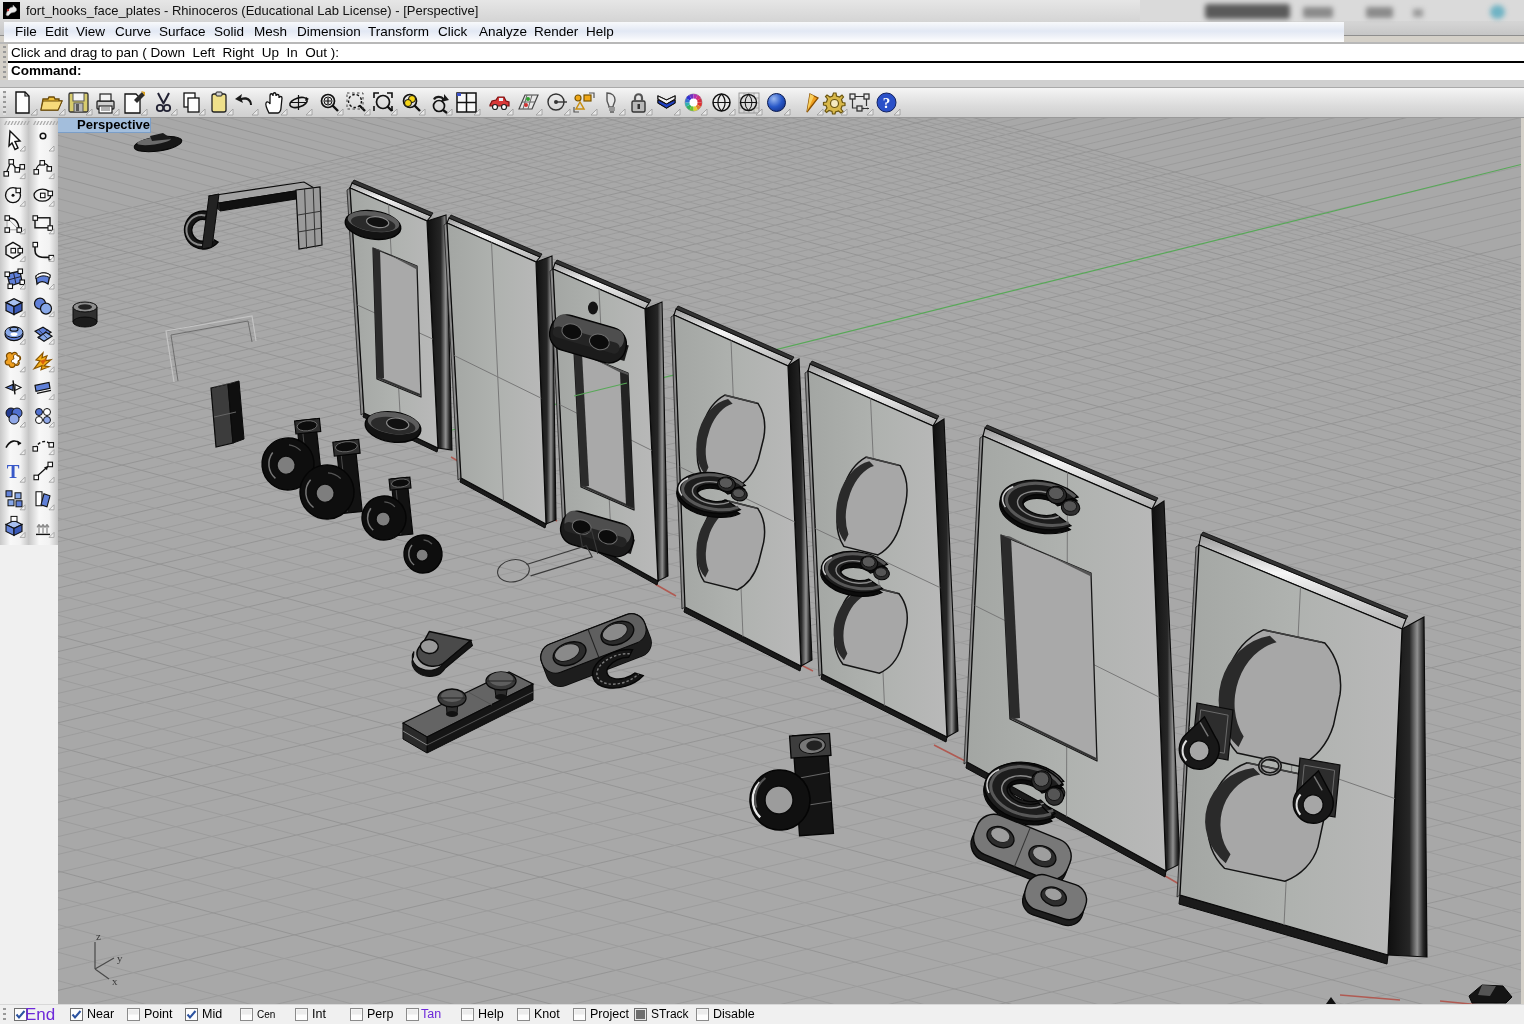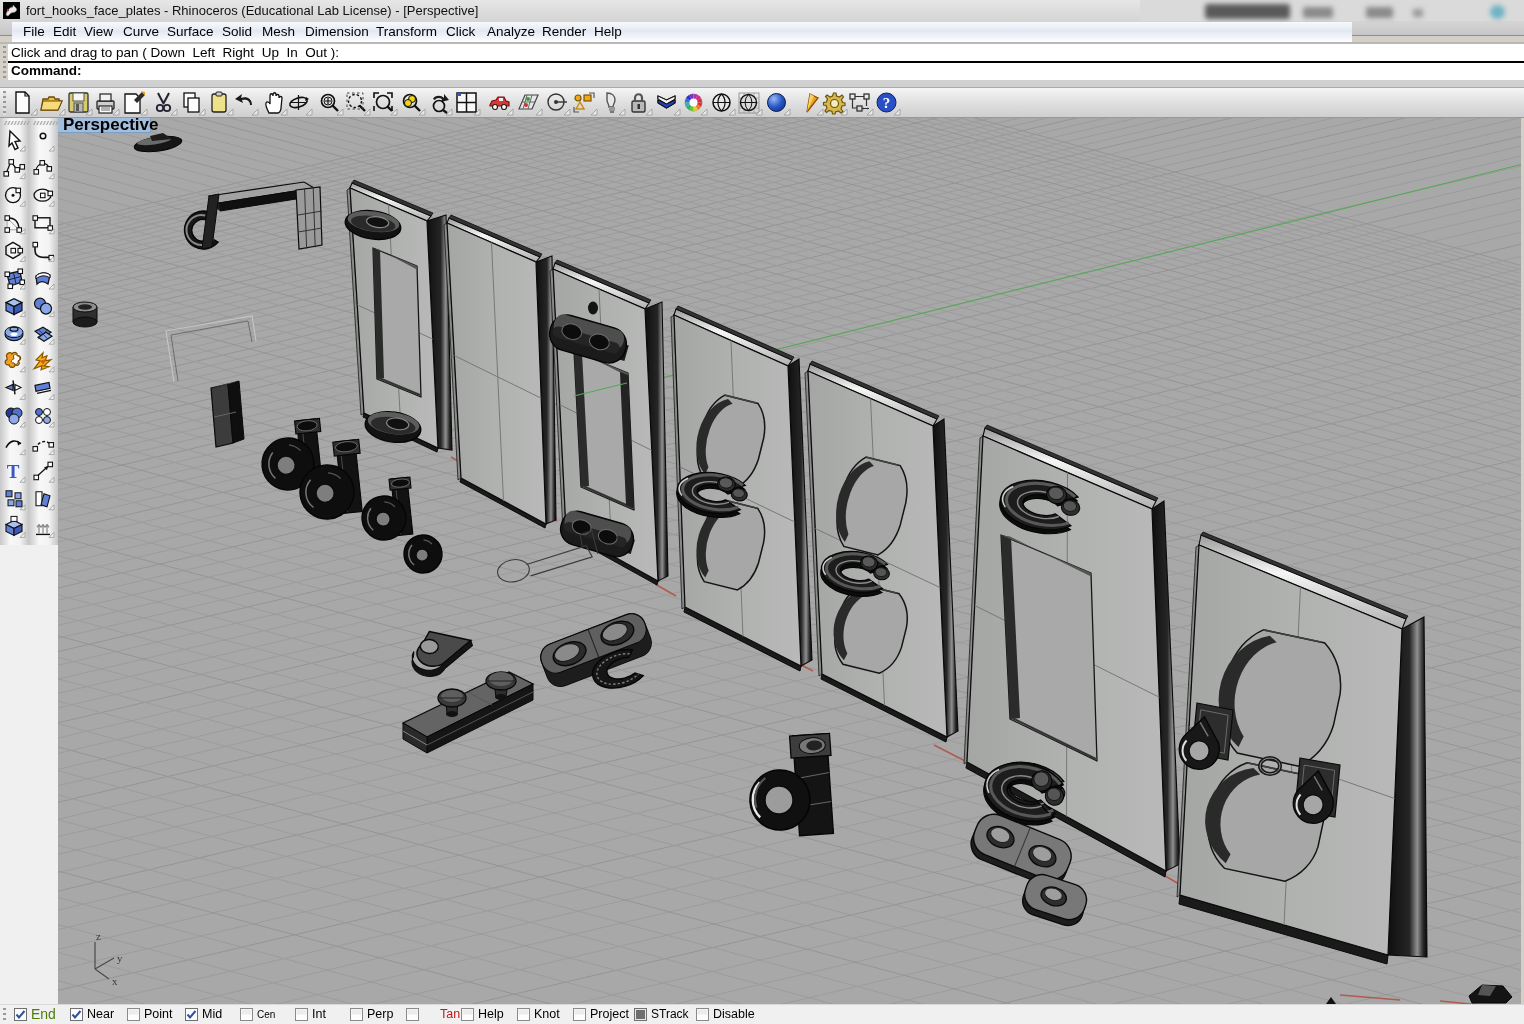--- a/index.html
+++ b/index.html
@@ -14,21 +14,21 @@
   <div class="abs" style="left:1413px;top:9px;width:10px;height:8px;background:#999;filter:blur(2.5px)"></div>
   <div class="abs" style="left:1490px;top:5px;width:15px;height:14px;background:#6fb3c4;border-radius:50%;filter:blur(2.5px)"></div>
   <svg class="abs" style="left:3px;top:2px" width="17" height="17">
       <rect width="17" height="17" fill="#000"></rect>
       <path d="M 3 13 C 4 8 7 5 10 5 L 10 3 L 13 6 C 14 7 14 9 12 10 L 8 11 L 5 14 Z" fill="#e8e8e8" stroke="#888" stroke-width="0.6"></path>
       <circle cx="5" cy="8" r="1.2" fill="#c03030"></circle>
     </svg>
   <span class="abs" style="left:26px;top:0;line-height:22px;font-size:13px;color:#111">fort_hooks_face_plates - Rhinoceros (Educational Lab License) - [Perspective]</span>
 </div>
 
-<div class="abs" style="left:12px;top:22px;width:1340px;height:20px;background:linear-gradient(180deg,#f8f9fb,#e2e8f4 45%,#eef1f8 70%,#ffffff);font-size:13.5px;color:#000">
+<div class="abs" style="left:4px;top:22px;width:1340px;height:20px;background:linear-gradient(180deg,#f8f9fb,#e2e8f4 45%,#eef1f8 70%,#ffffff);font-size:13.5px;color:#000">
     <span style="position:absolute;left:11px;top:0;line-height:20px">File</span>
     <span style="position:absolute;left:41px;top:0;line-height:20px">Edit</span>
     <span style="position:absolute;left:72px;top:0;line-height:20px">View</span>
     <span style="position:absolute;left:111px;top:0;line-height:20px">Curve</span>
     <span style="position:absolute;left:155px;top:0;line-height:20px">Surface</span>
     <span style="position:absolute;left:210px;top:0;line-height:20px">Solid</span>
     <span style="position:absolute;left:250px;top:0;line-height:20px">Mesh</span>
     <span style="position:absolute;left:293px;top:0;line-height:20px">Dimension</span>
     <span style="position:absolute;left:364px;top:0;line-height:20px">Transform</span>
     <span style="position:absolute;left:434px;top:0;line-height:20px">Click</span>
@@ -1091,33 +1091,33 @@
 <polygon points="1424.0,867.0 1438.0,868.0 1432.0,878.0 1420.0,877.0" fill="#555"></polygon>
 <polygon points="1268.0,886.0 1273.0,879.0 1278.0,886.0" fill="#111"></polygon>
 <g stroke="#4a4a4a" stroke-width="1.2" fill="none">
 <path d="M 37 851 L 37 824 M 37 851 L 56 840 M 37 851 L 51 861"></path>
 </g>
 <text x="38" y="822" font-size="11" fill="#3a3a3a" font-family="Liberation Serif">z</text>
 <text x="59" y="844" font-size="11" fill="#3a3a3a" font-family="Liberation Serif">y</text>
 <text x="54" y="867" font-size="11" fill="#3a3a3a" font-family="Liberation Serif">x</text>
 </svg>
 
-<div class="abs" style="left:58px;top:118px;width:93px;height:15px;background:#a3bedc;border-right:1px solid #7b9ec7;border-bottom:1px solid #7b9ec7;font-size:17px;font-weight:bold;color:#000;line-height:14px;padding-left:5px">Perspective</div>
+<div class="abs" style="left:58px;top:118px;width:93px;height:15px;background:#a3bedc;border-right:1px solid #7b9ec7;border-bottom:1px solid #7b9ec7;font-size:13px;font-weight:bold;color:#000;line-height:14px;padding-left:19px">Perspective</div>
 
 <div class="abs" style="left:1521px;top:118px;width:3px;height:886px;background:#d4d0c8"></div>
 
 <div class="abs" style="left:0;top:1004px;width:1524px;height:20px;background:#f0f0f0;border-top:1px solid #d8d8d8">
   <div class="abs" style="left:3px;top:3px;width:3px;height:14px;background:repeating-linear-gradient(180deg,#999 0 2px,#f0f0f0 2px 5px)"></div>
   <span style="position:absolute;left:14px;top:3px;width:13px;height:13px">
       <svg width="13" height="13" style="position:absolute;left:0;top:0">
         <rect x="0.5" y="0.5" width="12" height="12" fill="#fdfdfd" stroke="#707070"></rect>
         <path d="M 2.5 6.5 L 5 9.5 L 10.5 3" stroke="#2c53a0" stroke-width="2" fill="none"></path>
       </svg>
     </span>
-    <span style="position:absolute;left:31px;top:0px;line-height:19px;font-size:14px;color:#4d7c0f">End</span>
+    <span style="position:absolute;left:25px;top:0px;line-height:19px;font-size:17px;color:#6d28d9">End</span>
     <span style="position:absolute;left:70px;top:3px;width:13px;height:13px">
       <svg width="13" height="13" style="position:absolute;left:0;top:0">
         <rect x="0.5" y="0.5" width="12" height="12" fill="#fdfdfd" stroke="#707070"></rect>
         <path d="M 2.5 6.5 L 5 9.5 L 10.5 3" stroke="#2c53a0" stroke-width="2" fill="none"></path>
       </svg>
     </span>
     <span style="position:absolute;left:87px;top:0px;line-height:19px;font-size:12.5px;color:#000">Near</span>
     <span style="position:absolute;left:127px;top:3px;width:13px;height:13px">
       <svg width="13" height="13" style="position:absolute;left:0;top:0">
         <rect x="0.5" y="0.5" width="12" height="12" fill="#fdfdfd" stroke="#8a8a8a"></rect>
@@ -1152,21 +1152,21 @@
         <rect x="1.5" y="1.5" width="10" height="5" fill="#ececec"></rect>
       </svg>
     </span>
     <span style="position:absolute;left:367px;top:0px;line-height:19px;font-size:12.5px;color:#000">Perp</span>
     <span style="position:absolute;left:406px;top:3px;width:13px;height:13px">
       <svg width="13" height="13" style="position:absolute;left:0;top:0">
         <rect x="0.5" y="0.5" width="12" height="12" fill="#fdfdfd" stroke="#8a8a8a"></rect>
         <rect x="1.5" y="1.5" width="10" height="5" fill="#ececec"></rect>
       </svg>
     </span>
-    <span style="position:absolute;left:440px;top:0px;line-height:19px;font-size:12.5px;color:#b91c1c">Tan</span>
+    <span style="position:absolute;left:421px;top:0px;line-height:19px;font-size:12.5px;color:#6d28d9">Tan</span>
     <span style="position:absolute;left:461px;top:3px;width:13px;height:13px">
       <svg width="13" height="13" style="position:absolute;left:0;top:0">
         <rect x="0.5" y="0.5" width="12" height="12" fill="#fdfdfd" stroke="#8a8a8a"></rect>
         <rect x="1.5" y="1.5" width="10" height="5" fill="#ececec"></rect>
       </svg>
     </span>
     <span style="position:absolute;left:478px;top:0px;line-height:19px;font-size:12.5px;color:#000">Help</span>
     <span style="position:absolute;left:517px;top:3px;width:13px;height:13px">
       <svg width="13" height="13" style="position:absolute;left:0;top:0">
         <rect x="0.5" y="0.5" width="12" height="12" fill="#fdfdfd" stroke="#8a8a8a"></rect>

